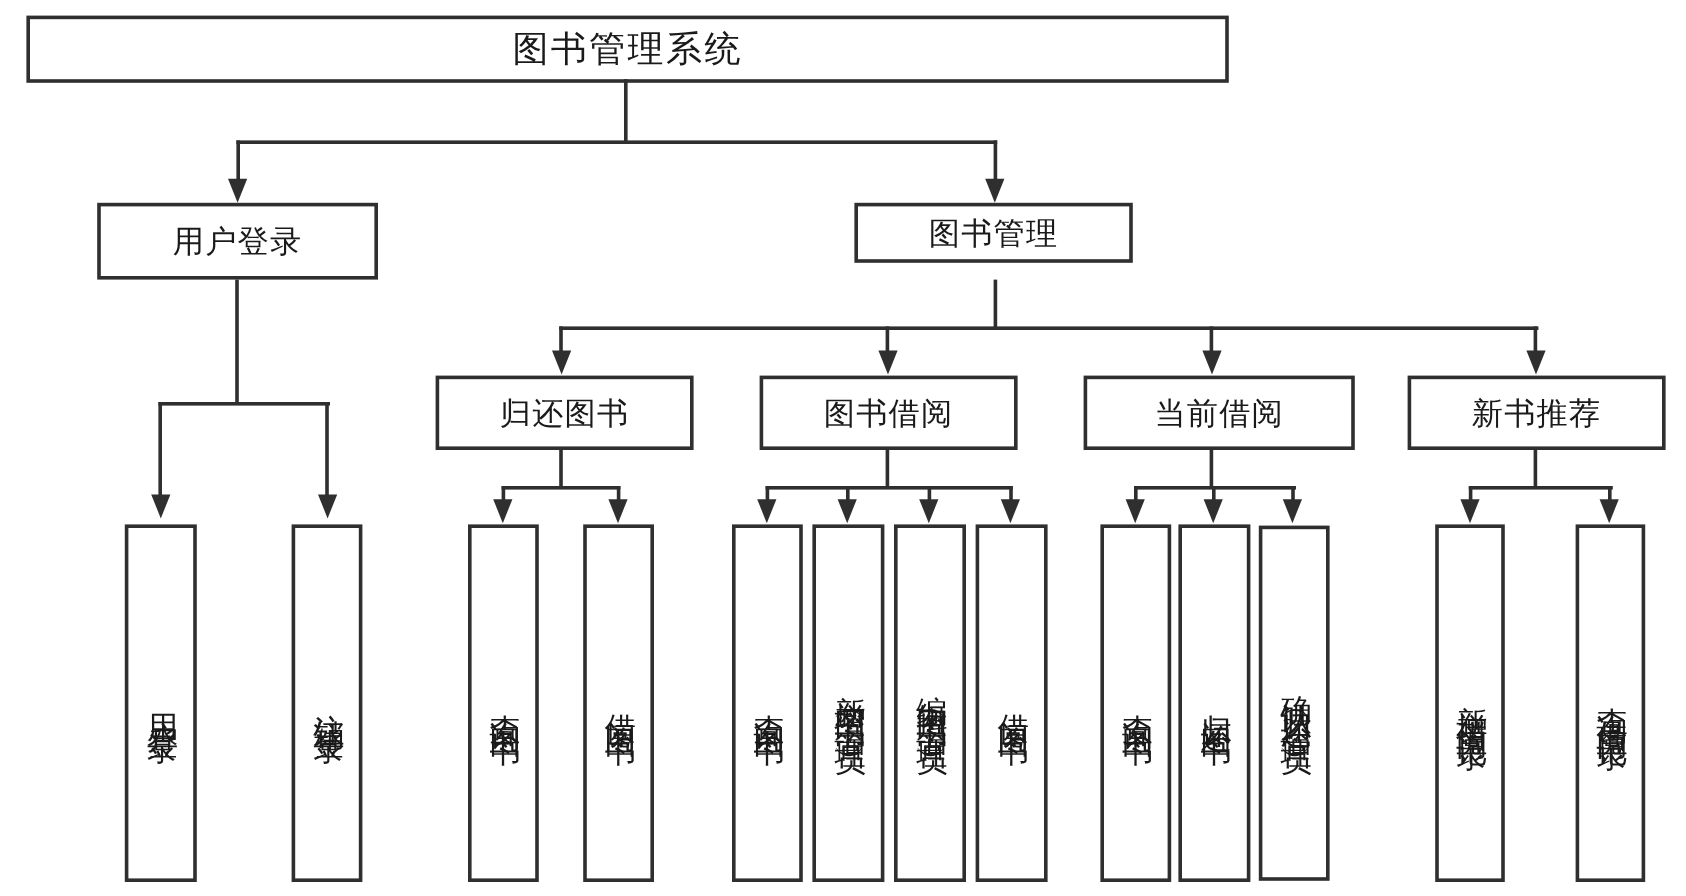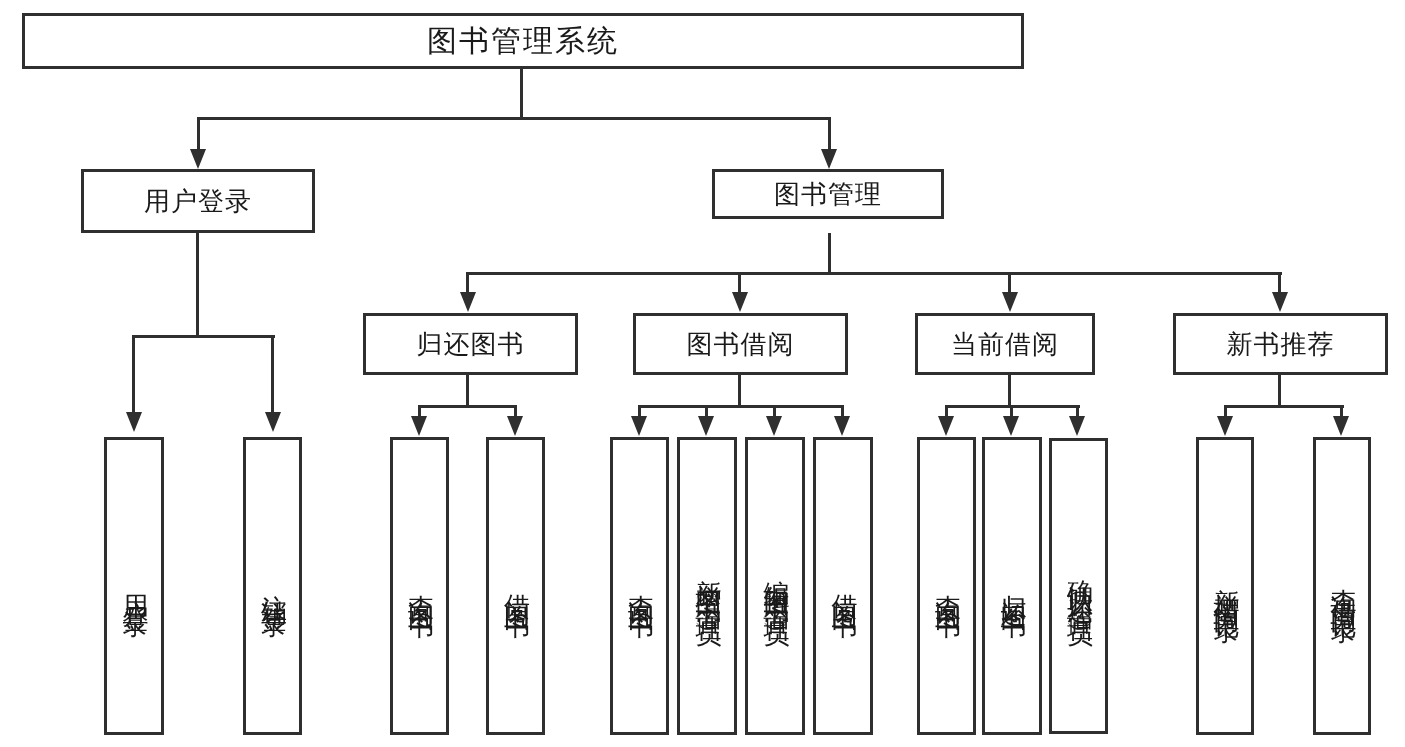--- a/index.html
+++ b/index.html
@@ -43,21 +43,21 @@
 
 <div class="canvas">
 
   <div class="node h-node title-node" style="left:22px;top:13px;width:1002px;height:56px;">图书管理系统</div>
 
   <div class="node h-node" style="left:81px;top:169px;width:234px;height:64px;">用户登录</div>
   <div class="node h-node" style="left:712px;top:169px;width:232px;height:50px;">图书管理</div>
 
   <div class="node h-node" style="left:363px;top:313px;width:215px;height:62px;">归还图书</div>
   <div class="node h-node" style="left:633px;top:313px;width:215px;height:62px;">图书借阅</div>
-  <div class="node h-node" style="left:903px;top:313px;width:180px;height:62px;margin-left:12px;">当前借阅</div>
+  <div class="node h-node" style="left:903px;top:313px;width:226px;height:62px;">当前借阅</div>
   <div class="node h-node" style="left:1173px;top:313px;width:215px;height:62px;">新书推荐</div>
 
   <div class="node v-node" style="left:104px;top:437px;width:60px;height:298px;">用户登录</div>
   <div class="node v-node" style="left:243px;top:437px;width:59px;height:298px;">注销登录</div>
 
   <div class="node v-node" style="left:390px;top:437px;width:59px;height:298px;">查询图书</div>
   <div class="node v-node" style="left:486px;top:437px;width:59px;height:298px;">借阅图书</div>
 
   <div class="node v-node" style="left:610px;top:437px;width:59px;height:298px;">查询图书</div>
   <div class="node v-node" style="left:677px;top:437px;width:60px;height:298px;">新增图书（管理员）</div>

